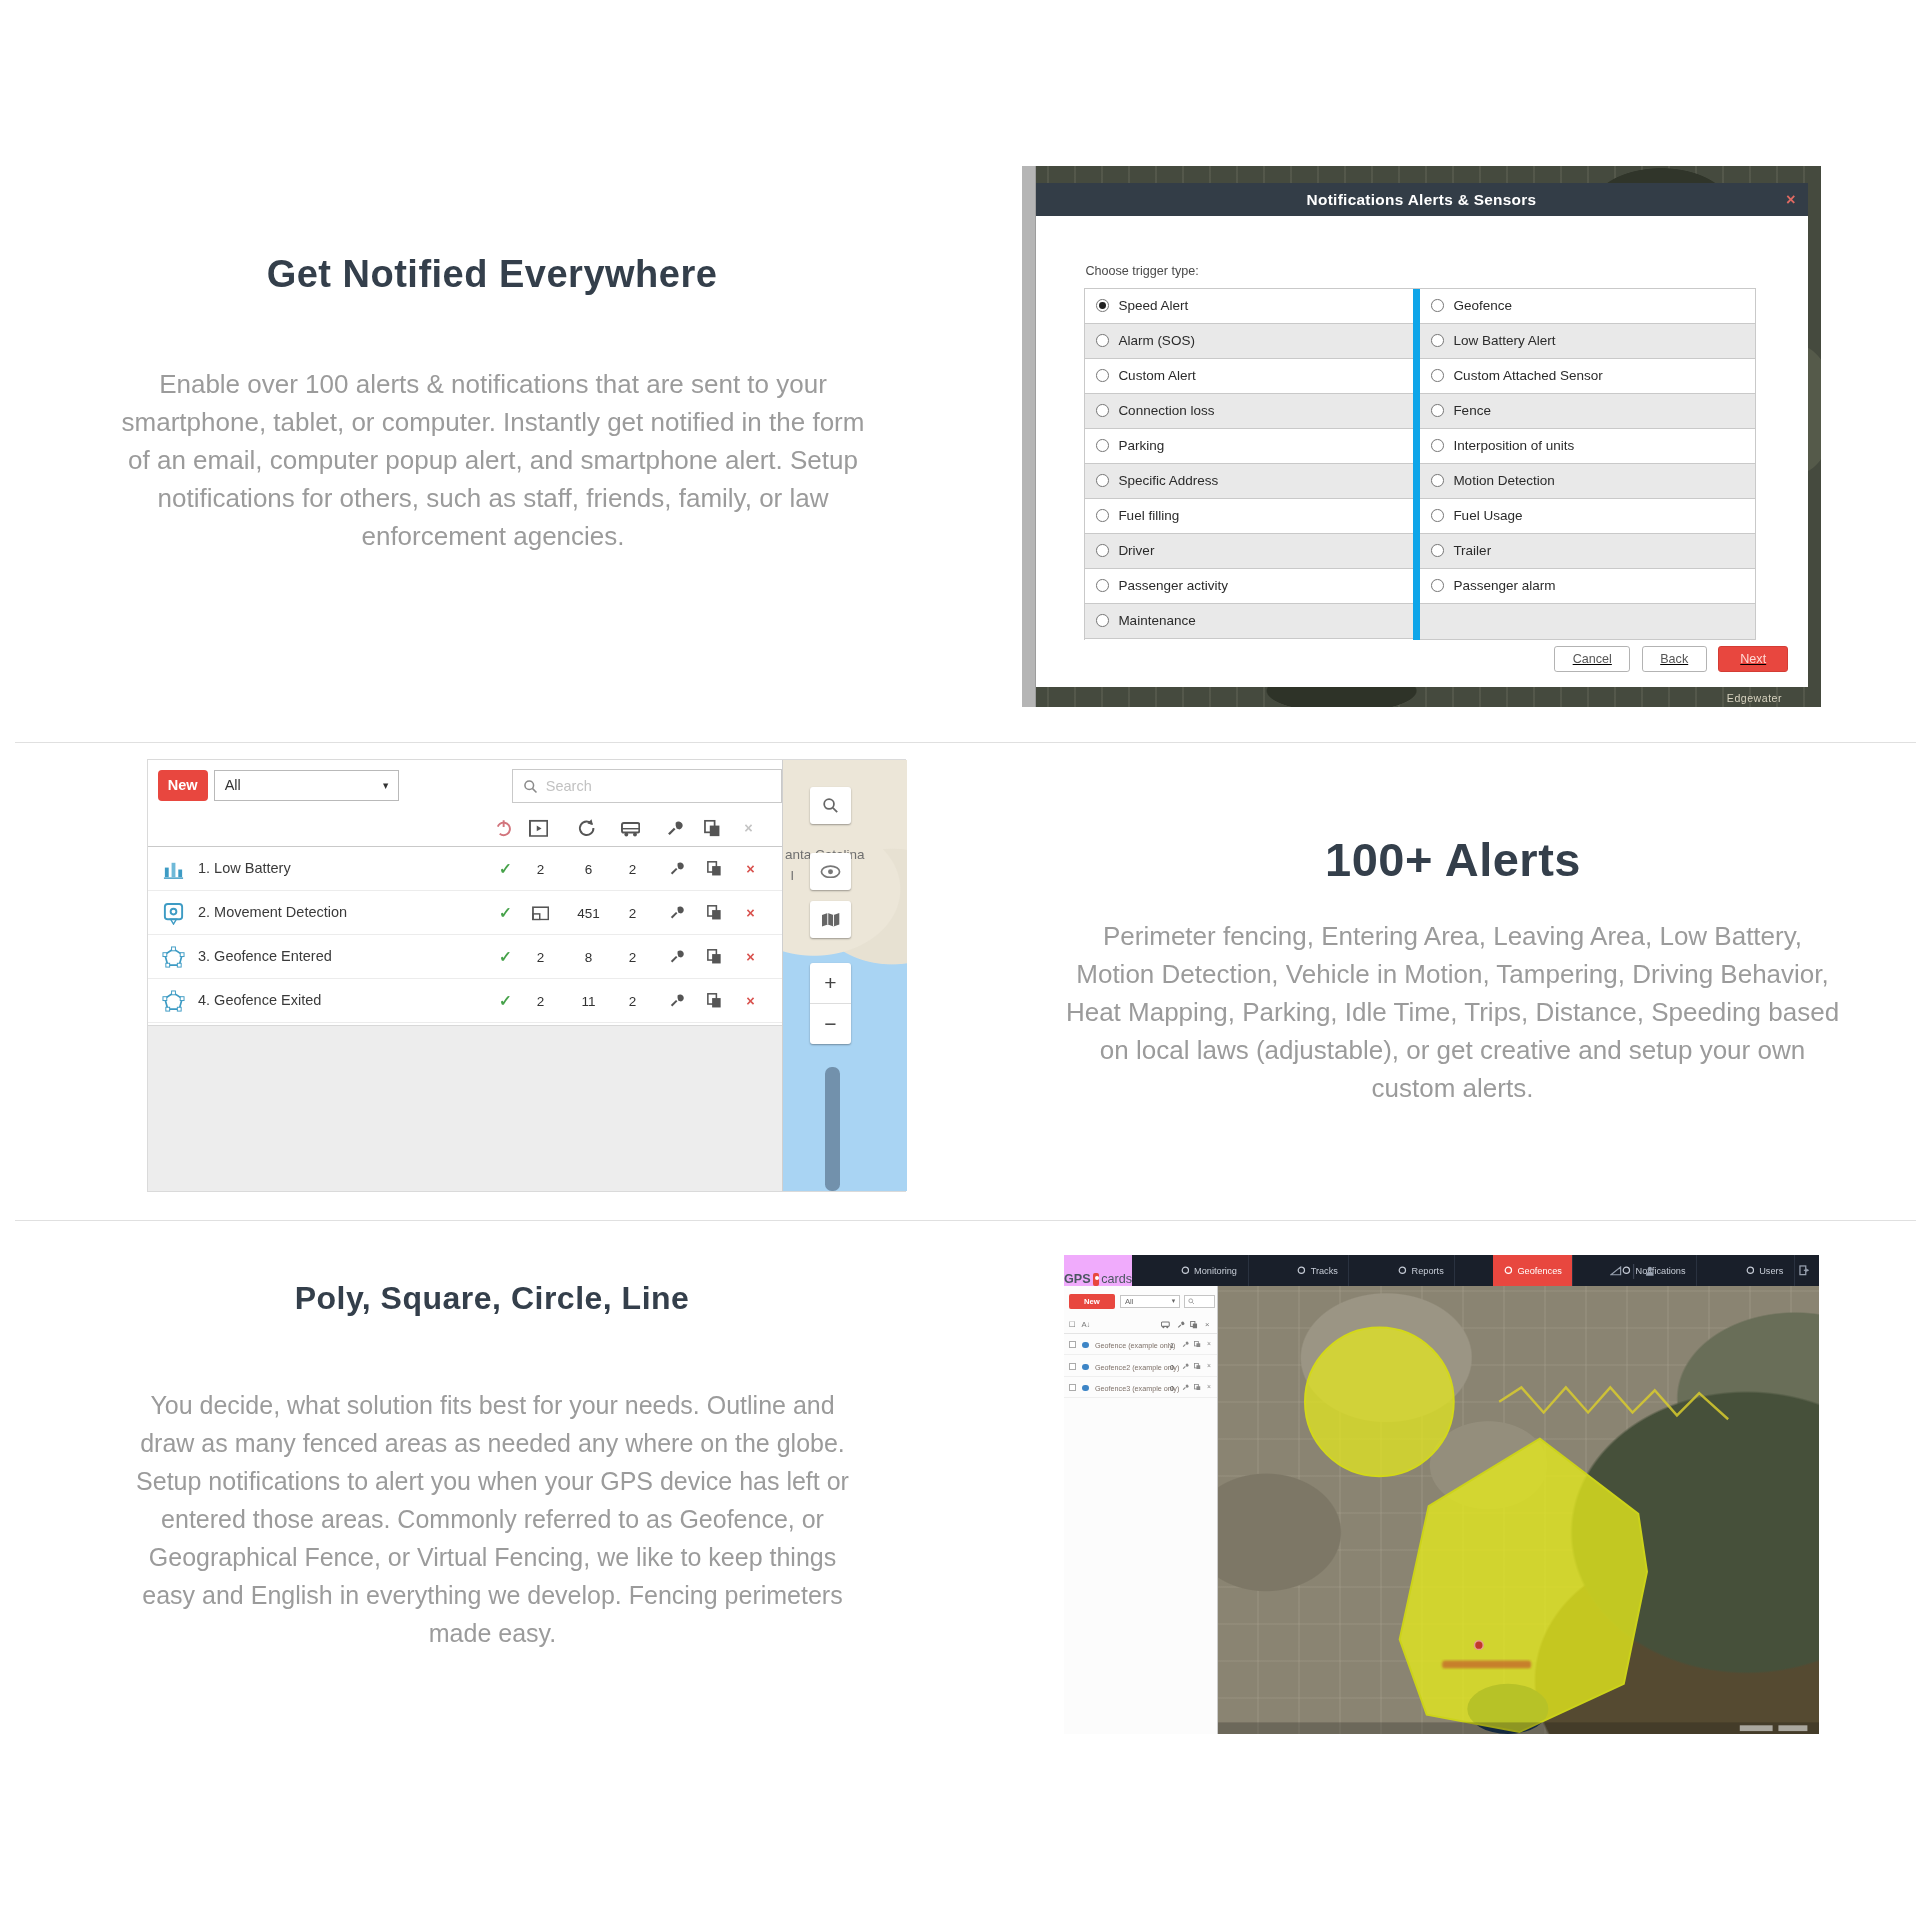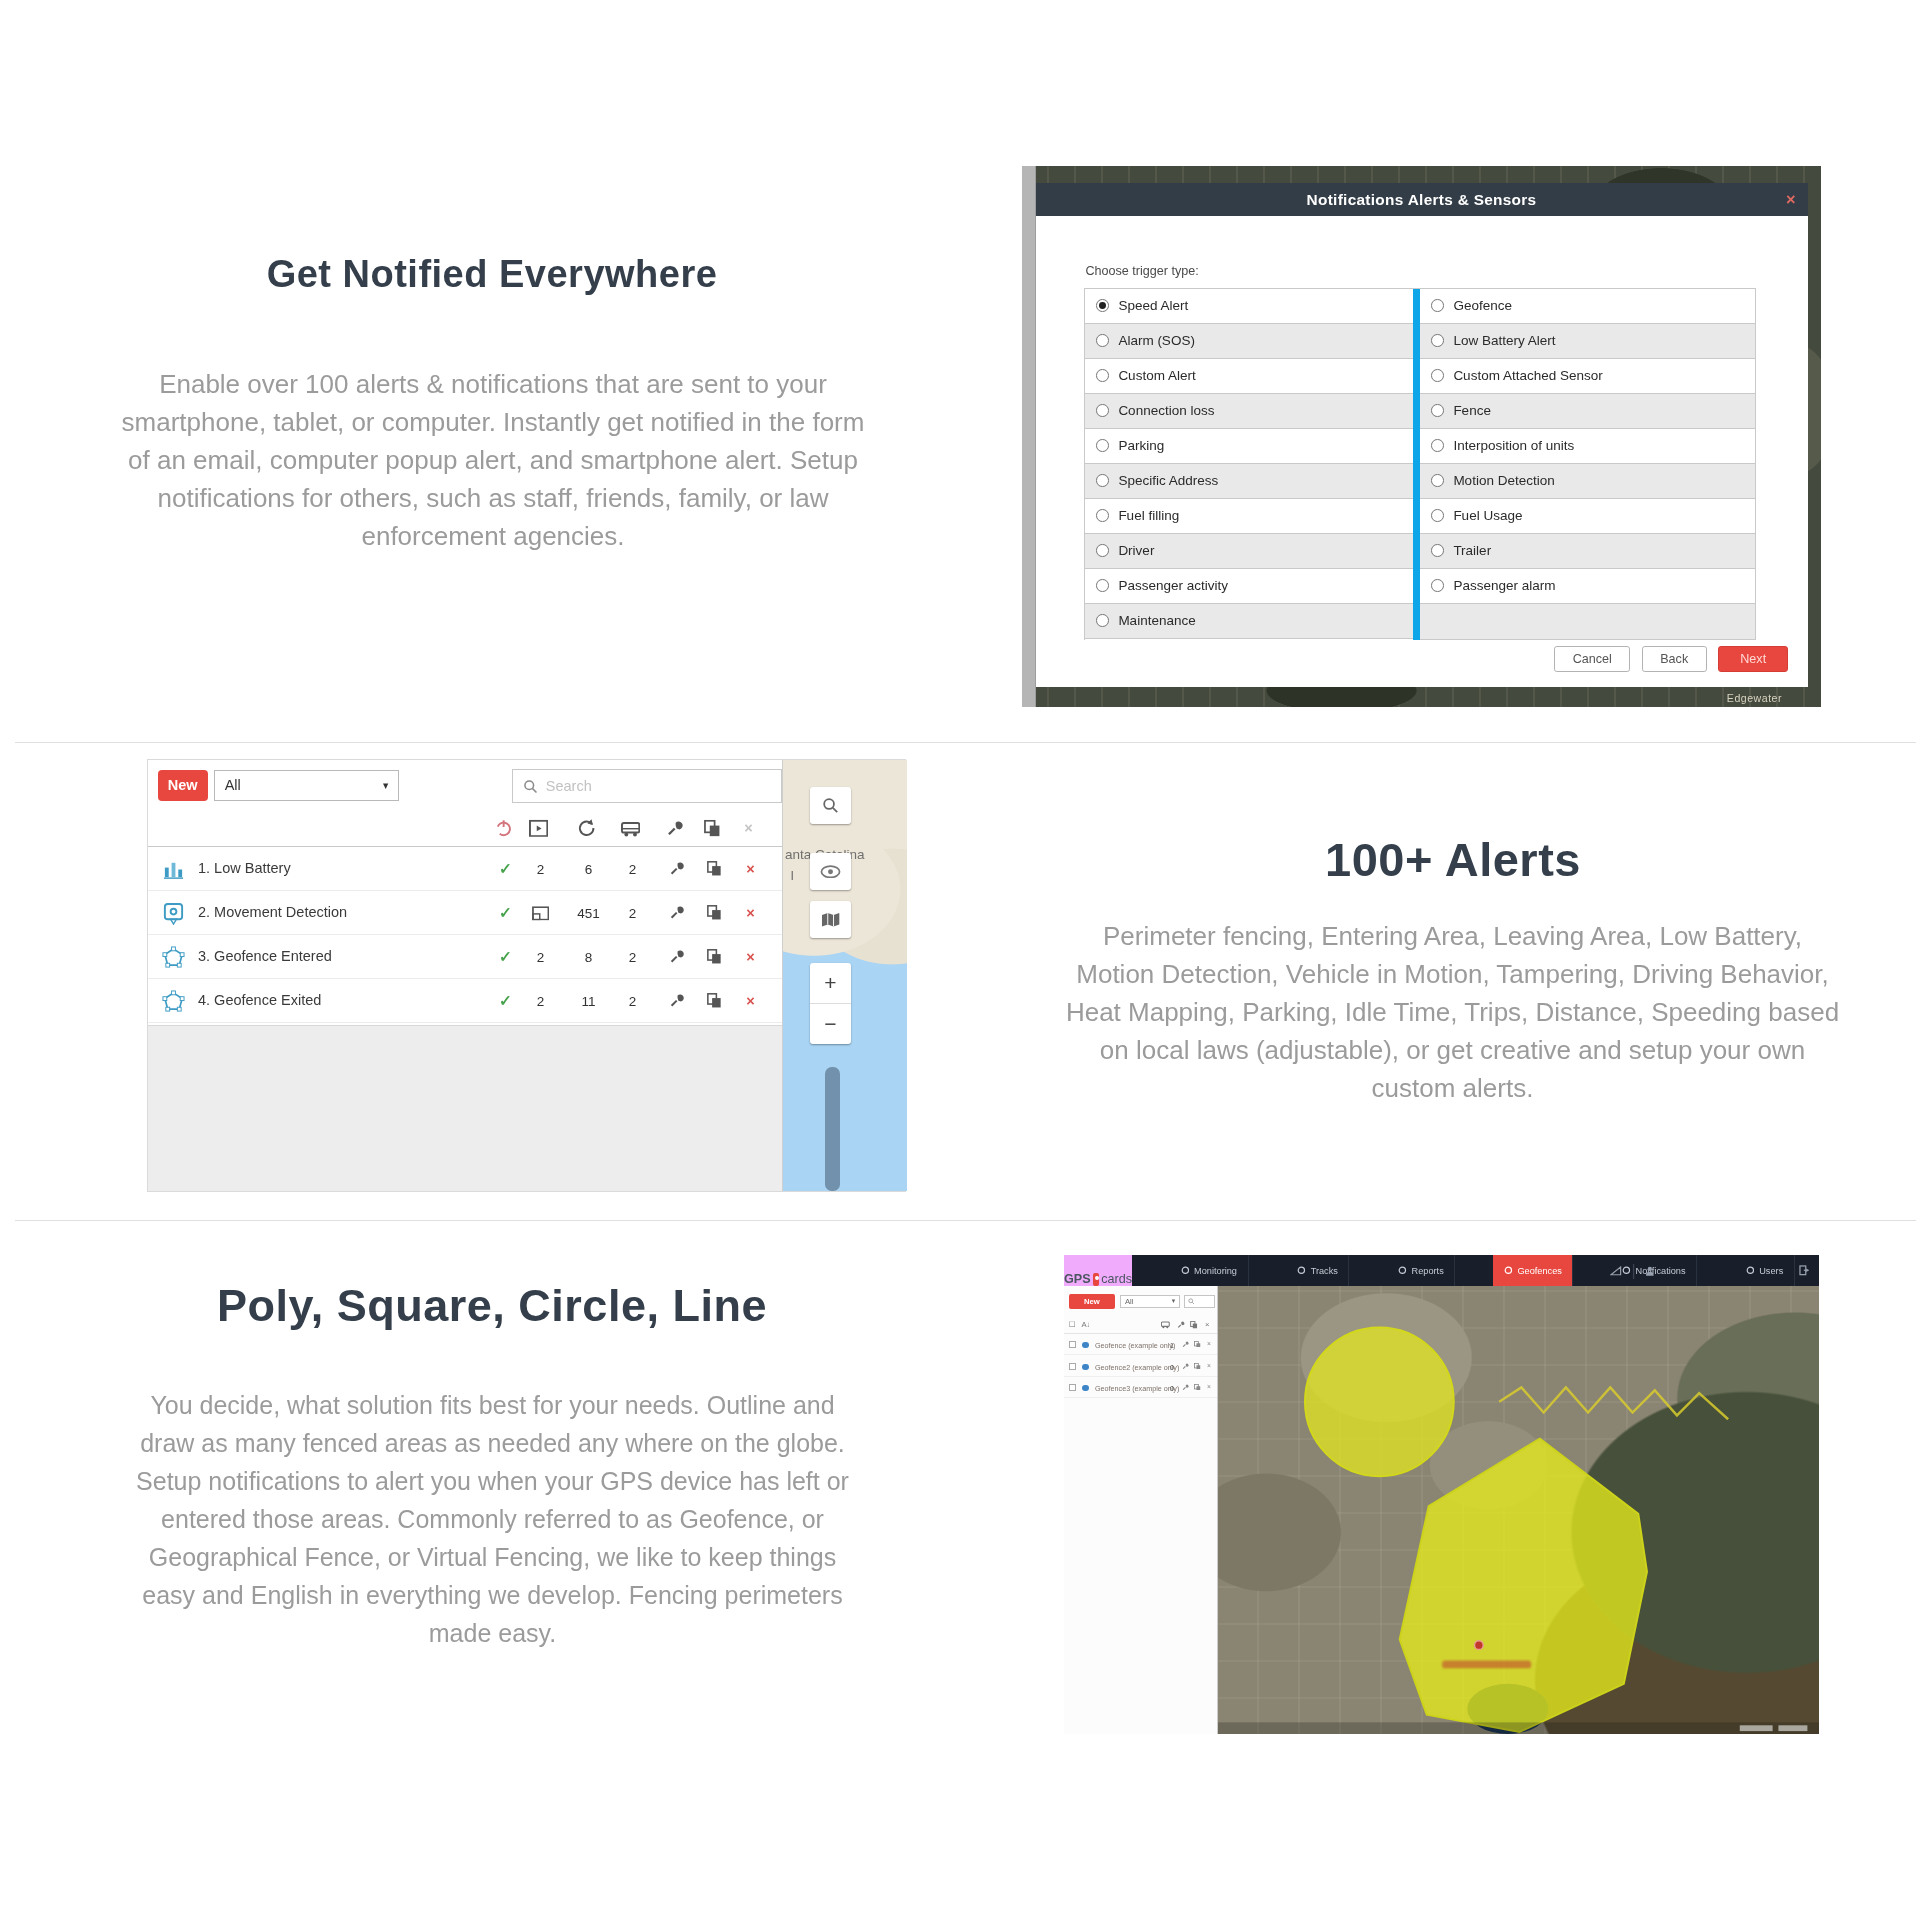--- a/index.html
+++ b/index.html
@@ -4,21 +4,21 @@
 <style>
   * { margin:0; padding:0; box-sizing:border-box; }
   html,body { background:#fff; }
   body { width:1931px; height:1931px; position:relative; font-family:"Liberation Sans", sans-serif; overflow:hidden; }
   .abs { position:absolute; }
 
   
   .sec-title { position:absolute; text-align:center; font-weight:bold; color:#343f4b; letter-spacing:0.5px; }
   #s1-title { left:77px;  top:253px;  width:830px; font-size:38px; }
   #s2-title { left:1033px;top:832px;  width:840px; font-size:47px; }
-  #s3-title { left:77px;  top:1280px; width:830px; font-size:45px; }
+  #s3-title { left:77px;  top:1280px; width:830px; font-size:32px; }
   .sec-para { position:absolute; text-align:center; color:#9b9b9b; white-space:pre-line; }
   #s1-para { left:68px;   top:365px;  width:850px; font-size:26px; line-height:38px; }
   #s2-para { left:1023px; top:917px;  width:859px; font-size:26px; line-height:38px; }
   #s3-para { left:63px;   top:1386px; width:859px; font-size:25px; line-height:38px; }
   .separator { position:absolute; left:15.4px; right:15.4px; height:0; border-top:1.9px solid #e0e0e0; }
   #sep1 { top:742px; } #sep2 { top:1220px; }
 
   
   #shot1 { left:1022px; top:166px; width:799px; height:541px;
     background-color:#454a3e;
@@ -39,21 +39,21 @@
   #dialog-prompt { font-size:12.6px; color:#4a4a4a; margin:1.9px 0 9.7px 1.9px; }
   .opt-table { display:flex; border:1px solid #c9c9c9; border-bottom:none; }
   .opt-col { width:50%; }
   .opt-col.left { border-right:7px solid #0ea5e9; }
   .opt-row { height:35px; display:flex; align-items:center; gap:9.7px; padding-left:11.6px;
     border-bottom:1px solid #c9c9c9; font-size:13.5px; color:#2b2b2b; background:#fff; cursor:pointer; }
   .opt-col .opt-row:nth-child(even) { background:#e9e9e9; }
   .opt-col.right::after { content:""; display:block; height:35px; background:#e9e9e9; border-bottom:1px solid #c9c9c9; }
   .radio { width:12.6px; height:12.6px; border:1px solid #777; border-radius:50%; flex:0 0 12.6px; position:relative; background:#fff; }
   .opt-row.selected .radio::after { content:""; position:absolute; left:1.9px; top:1.9px; width:6.8px; height:6.8px; border-radius:50%; background:#222; }
-  #dialog-buttons { position:absolute; right:19.3px; bottom:15.4px; display:flex; gap:11.6px; }
+  #dialog-buttons { position:absolute; right:19.3px; bottom:15.4px; display:flex; gap:11.6px;text-decoration:underline; }
   .dlg-btn { height:26px; padding:0 17.4px; background:#fff; border:1px solid #b3b3b3; border-radius:2.9px;
     font-size:12.6px; color:#555; display:flex; align-items:center; cursor:pointer; font-family:"Liberation Sans", sans-serif; }
   .dlg-btn.primary { background:#e8473f; border-color:#d43c34; color:#ffd9d4; min-width:70px; justify-content:center; }
   #edgewater { position:absolute; right:39px; bottom:2.9px; color:#d8d3c0; font-size:10.6px; letter-spacing:0.5px; }
 
   
   #shot2 { left:147px; top:759px; width:759px; height:433px; border:1px solid #dadada; background:#fff; }
   #s2-list { position:absolute; left:0; top:0; width:635px; height:431px; background:#fff; border-right:1px solid #cfcfcf; }
   #s2-topbar { position:absolute; left:0; top:0; right:0; height:50px; background:#fff; }
   #new-btn { position:absolute; left:9.7px; top:9.7px; width:50px; height:31px; background:#e8473f; border-radius:3.9px;

